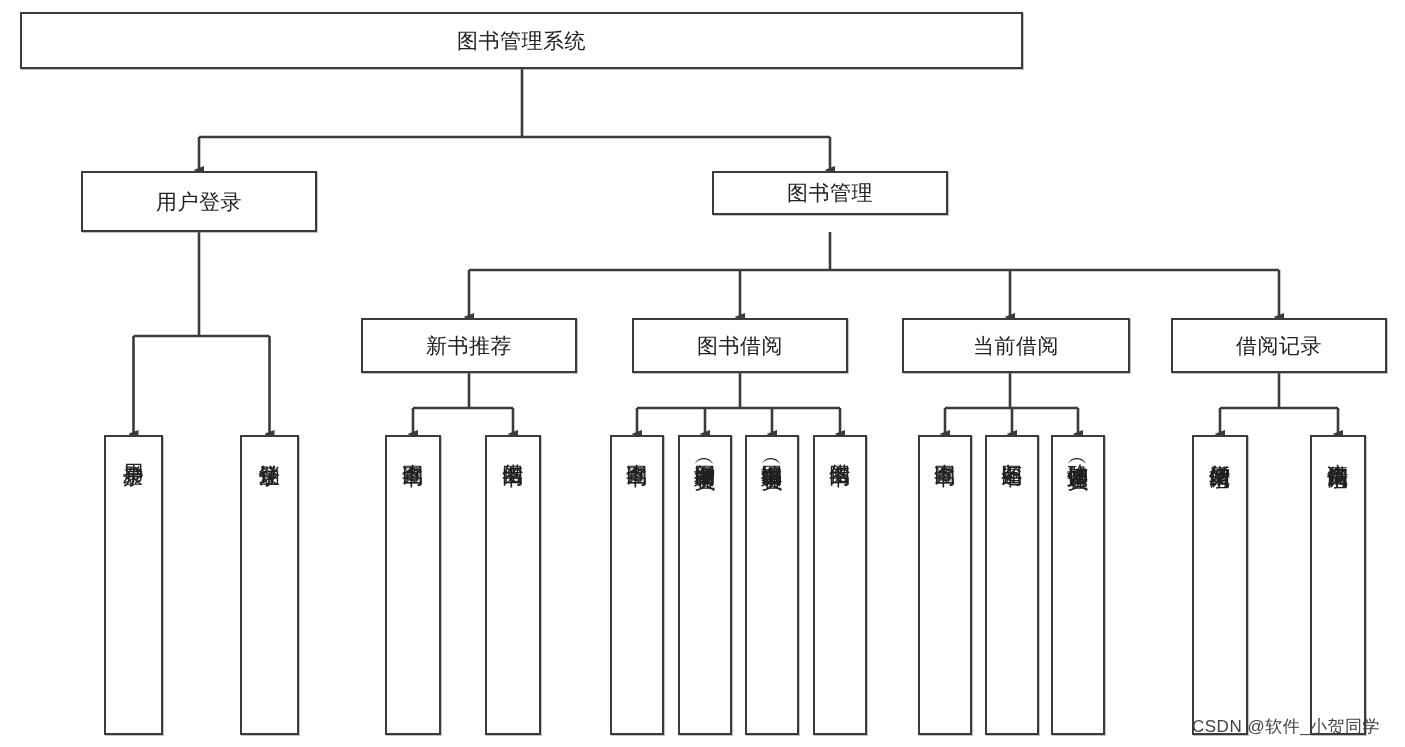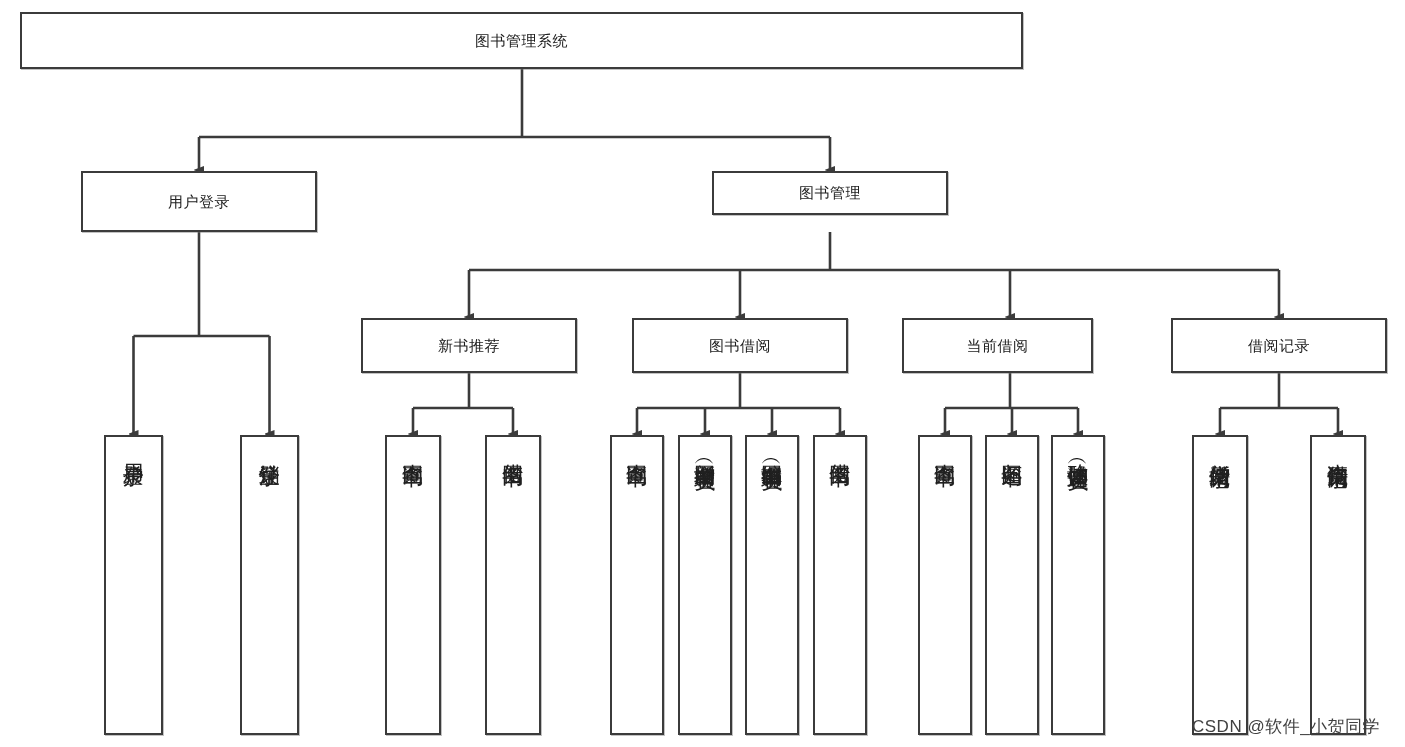--- a/index.html
+++ b/index.html
@@ -31,21 +31,21 @@
     background: #ffffff;
     border: 2px solid #3b3b3b;
     box-shadow: 1px 1px 0 rgba(120,120,120,0.45);
     display: flex;
     align-items: center;
     justify-content: center;
     color: #202020;
   }
   .node.horizontal .node-label {
     writing-mode: horizontal-tb;
-    font-size: 15px;
+    font-size: 21px;
     line-height: 1.2;
     letter-spacing: 0.5px;
     white-space: nowrap;
   }
   .node.vertical {
     align-items: flex-start;
     justify-content: center;
     padding-top: 10px;
   }
   .node.vertical .node-label {
@@ -120,21 +120,21 @@
       </div>
       <div class="node horizontal" style="left: 712px; top: 171px; width: 236px; height: 44px;">
         <span class="node-label">图书管理</span>
       </div>
       <div class="node horizontal" style="left: 361px; top: 318px; width: 216px; height: 55px; align-items: center;">
         <span class="node-label">新书推荐</span>
       </div>
       <div class="node horizontal" style="left: 632px; top: 318px; width: 216px; height: 55px;">
         <span class="node-label">图书借阅</span>
       </div>
-      <div class="node horizontal" style="left: 902px; top: 318px; width: 191px; height: 55px; text-align: right;">
+      <div class="node horizontal" style="left: 902px; top: 318px; width: 228px; height: 55px; text-align: right;">
         <span class="node-label">当前借阅</span>
       </div>
       <div class="node horizontal" style="left: 1171px; top: 318px; width: 216px; height: 55px;">
         <span class="node-label">借阅记录</span>
       </div>
       <div class="node vertical" style="left: 104px; top: 435px; width: 59px; height: 300px;">
         <span class="node-label">用户登录</span>
       </div>
       <div class="node vertical" style="left: 240px; top: 435px; width: 59px; height: 300px;">
         <span class="node-label">注销登录</span>

